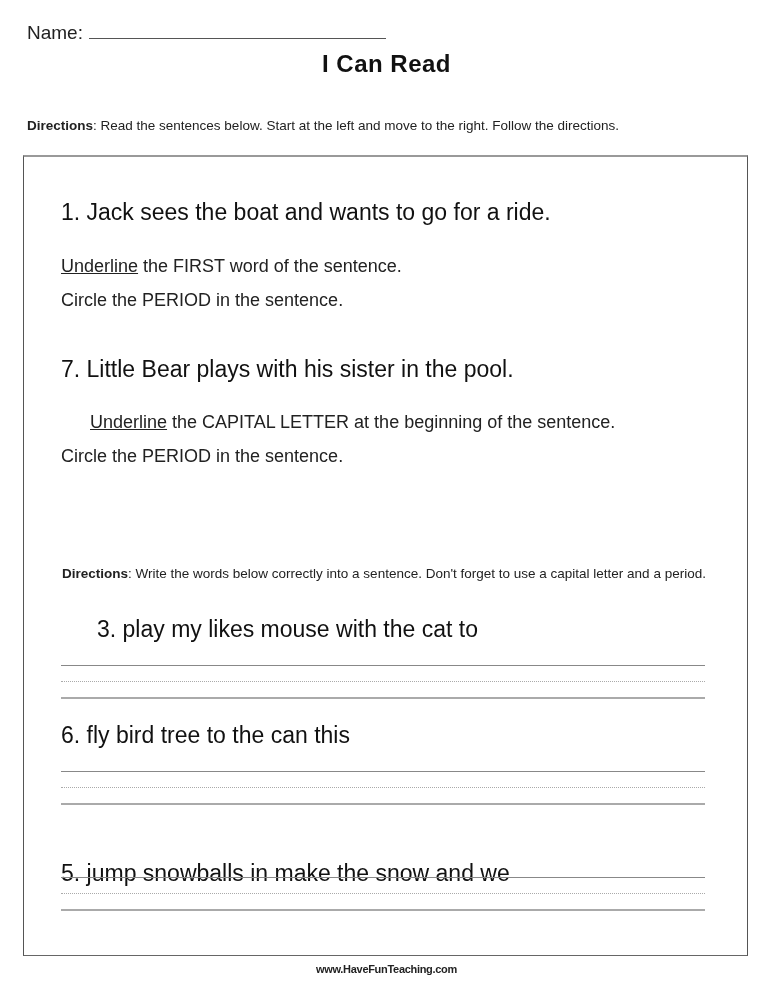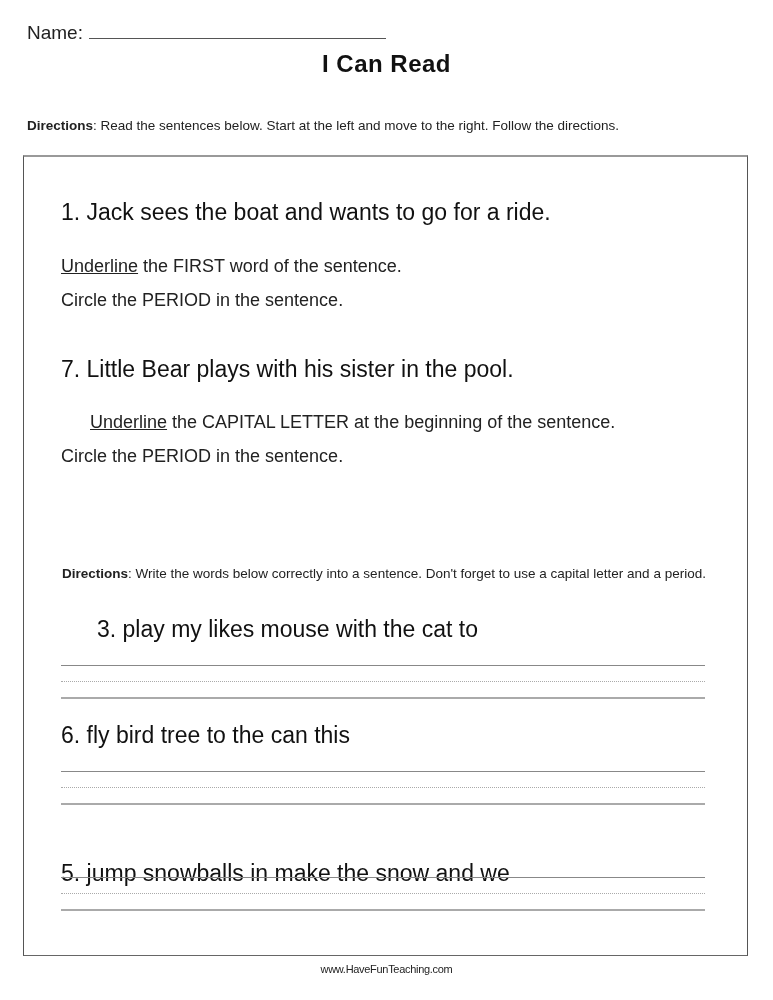--- a/index.html
+++ b/index.html
@@ -16,21 +16,21 @@
   .dir1 { left: 27px; top: 117px; }
   .box { left: 23px; top: 155px; width: 725px; height: 801px; border-top: 2px solid #999; border-left: 1.5px solid #555; border-right: 1.5px solid #555; border-bottom: 1.5px solid #666; box-sizing: border-box; }
   .sentence { left: 61px; font-size: 23px; color: #111; white-space: nowrap; }
   .instr { left: 61px; font-size: 18px; color: #222; white-space: nowrap; }
   .instr .ul { text-decoration: underline; }
   .dir2 { left: 45px; top: 565px; width: 700px; margin-left: 17px; }
   .wline { left: 61px; width: 644px; height: 0; }
   .solid { border-top: 1.5px solid #888; }
   .solid.lighter { border-top: 2px solid #aaa; }
   .dotted { border-top: 1px dotted #aaa; }
-  .footer { left: 0; width: 773px; top: 963px; text-align: center; font-size: 11px; color: #222; letter-spacing: -0.3px; }
+  .footer { left: 0; width: 773px; top: 963px; text-align: center; font-size: 11px; color: #222; letter-spacing: -0.3px; font-weight: bold; }
 </style>
 </head>
 <body>
 
 <div class="abs name-label">Name:</div>
 <div class="abs name-line"></div>
 <div class="abs title">I Can Read</div>
 
 <div class="abs directions dir1"><b>Directions</b><span>: Read the sentences below. Start at the left and move to the right. Follow the directions.</span></div>
 

